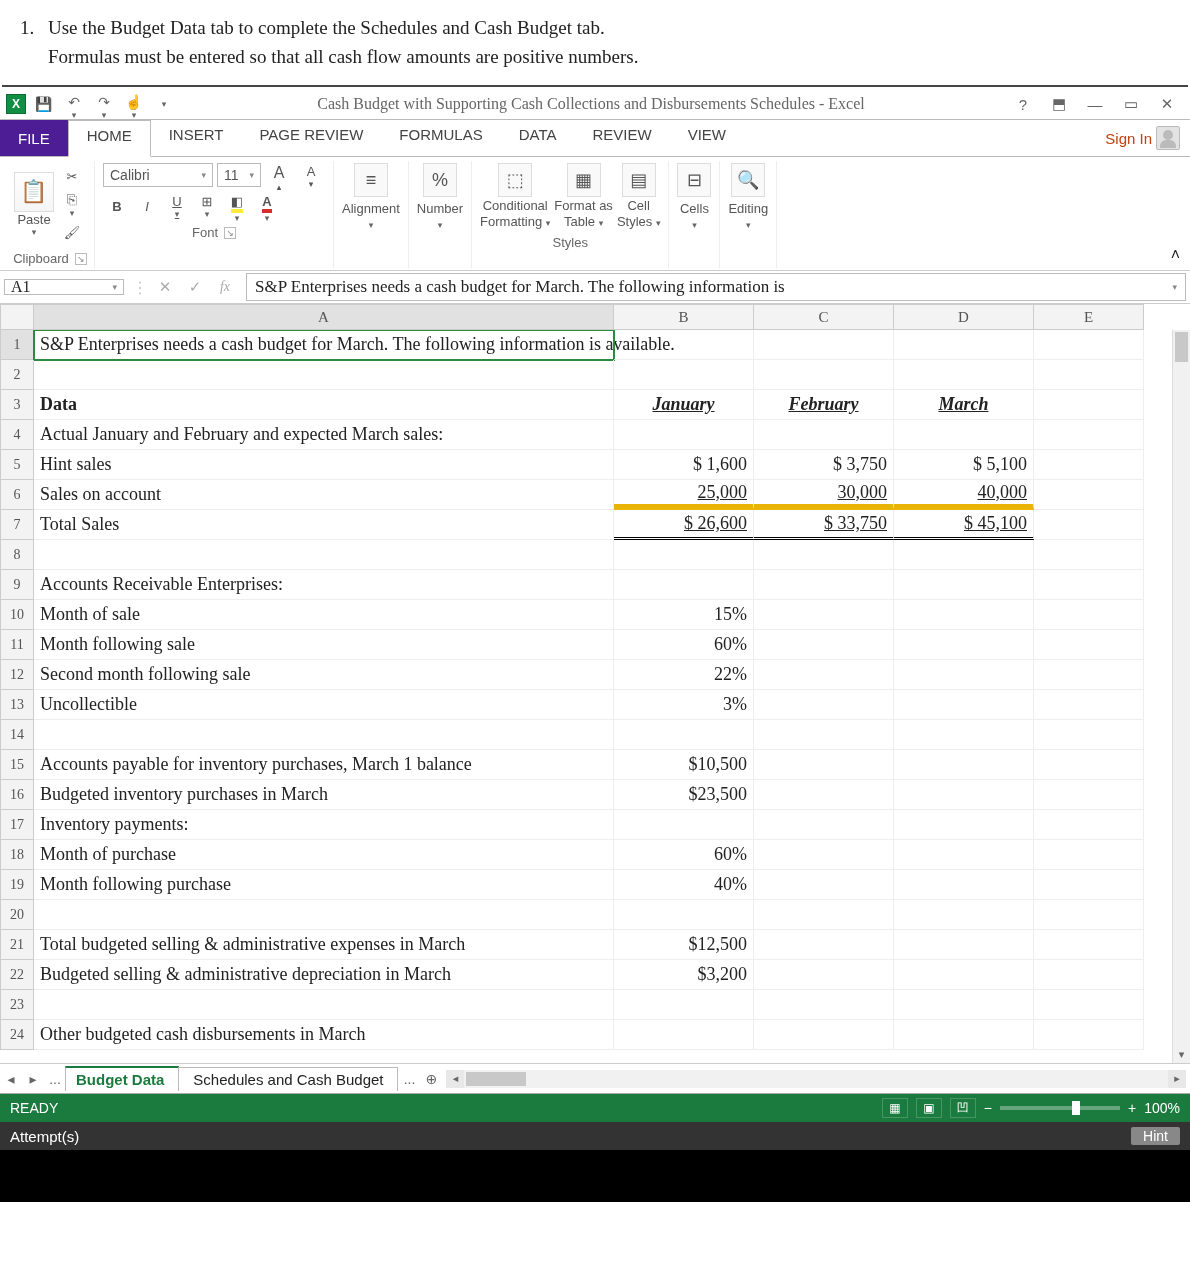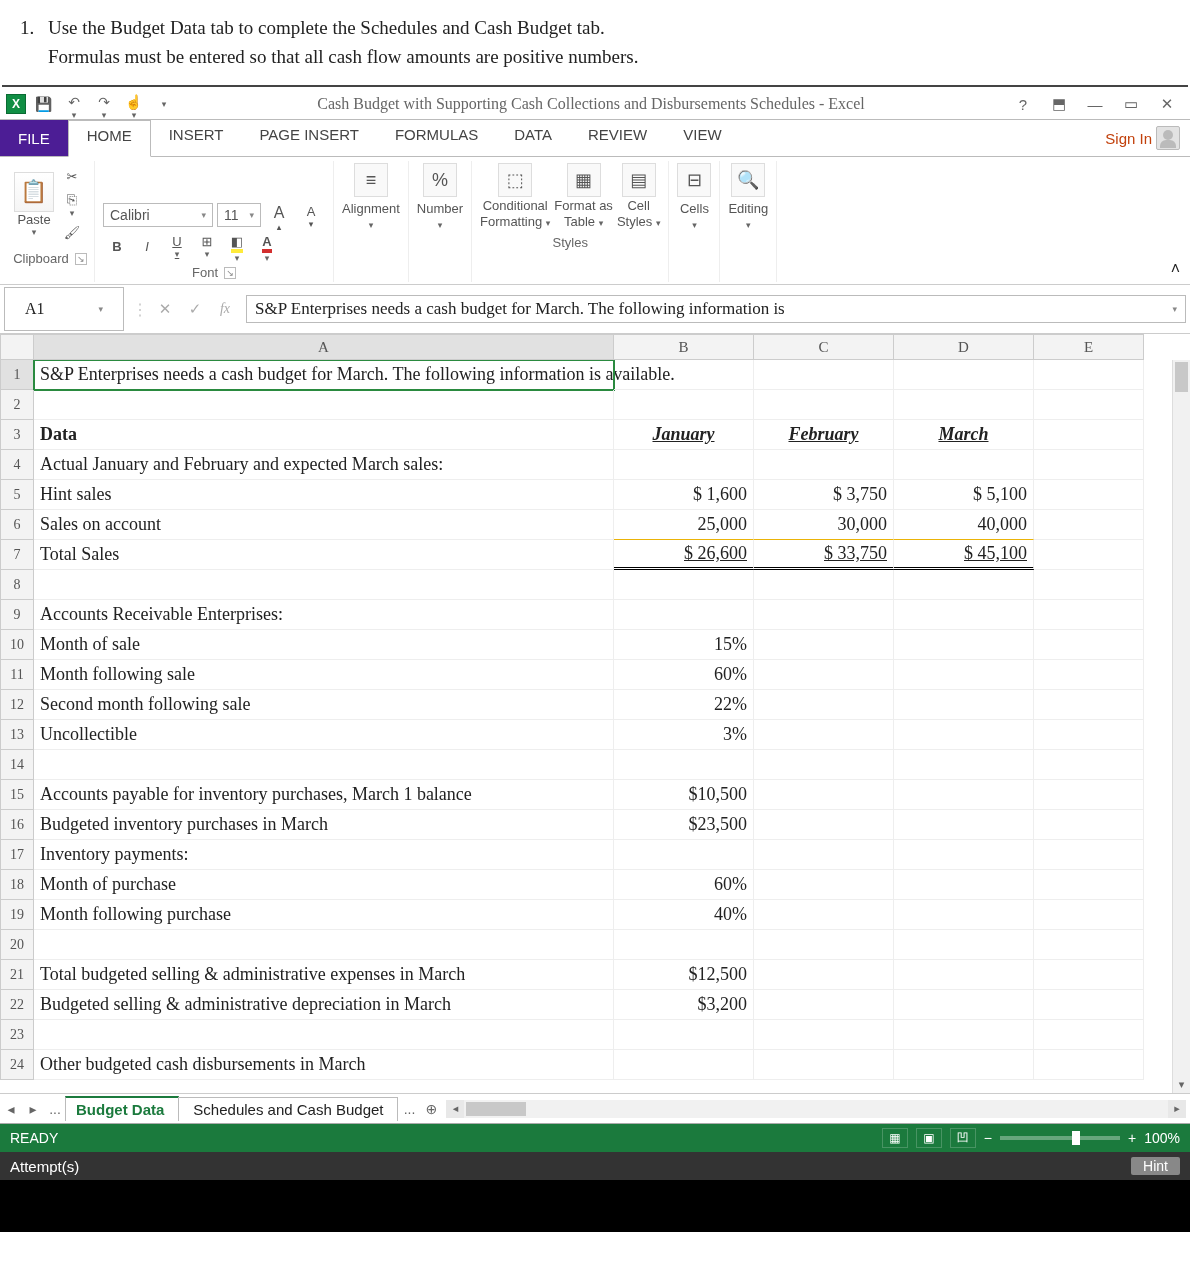--- a/index.html
+++ b/index.html
@@ -35,38 +35,38 @@
 .paste-block{display:flex;flex-direction:column;align-items:center;}
 .paste-big{width:40px;height:40px;border:1px solid #ddd;background:linear-gradient(#fff,#f5f5f5);display:grid;place-items:center;font-size:22px;}
 .font-name{width:110px;height:24px;border:1px solid #bbb;font-size:14px;padding:1px 6px;display:flex;align-items:center;justify-content:space-between;}
 .font-size{width:44px;height:24px;border:1px solid #bbb;font-size:14px;padding:1px 6px;display:flex;align-items:center;justify-content:space-between;}
 .dd{font-size:9px;color:#888;}
 .ribbon-icon{width:34px;height:34px;border:1px solid #ddd;background:#f9f9f9;display:grid;place-items:center;font-size:18px;}
 .ribbon-vert{display:flex;flex-direction:column;align-items:center;font-size:13px;gap:1px;}
 .caret{font-size:9px;color:#666;}
 
 .namebox-row { display:flex; align-items:center; border-bottom:1px solid #ccc; padding:2px 4px; gap:4px; font-family:Georgia,serif; }
-.namebox { width:120px; height:44px; border:1px solid #bbb; display:flex; align-items:center; padding:0 20px; font-size:16px; justify-content:space-between;}
+.namebox { width:120px; height:16px; border:1px solid #bbb; display:flex; align-items:center; padding:0 6px; font-size:16px; justify-content:space-between;}
 .fx-area{display:flex;align-items:center;gap:4px;padding:0 4px;}
 .fx-btn{width:26px;height:24px;display:grid;place-items:center;color:#aaa;font-size:15px;}
 .fx-lbl{font-style:italic;font-size:14px;}
 .formula-input{flex:1;height:28px;border:1px solid #bbb;padding:2px 8px;font-size:17px;font-family:Georgia,serif;display:flex;align-items:center;justify-content:space-between;}
 
 .sheet-area{position:relative;height:760px;overflow:hidden;border-bottom:1px solid #ccc;}
 .colhdrs{display:flex;position:sticky;top:0;}
 .corner{width:34px;height:26px;border:1px solid #ccc;background:#f3f3f3;}
 .colhdr{height:26px;border:1px solid #ccc;border-left:none;background:#f3f3f3;display:grid;place-items:center;font-size:15px;color:#555;font-family:Georgia,serif;}
 .rows{}
 .row{display:flex;}
 .rowhdr{width:34px;border:1px solid #ccc;border-top:none;background:#f3f3f3;display:grid;place-items:center;font-size:14px;color:#555;font-family:Georgia,serif;}
 .cell{border-right:1px solid #eee;border-bottom:1px solid #eee;padding:2px 6px;font-family:Georgia,serif;font-size:18px;height:30px;display:flex;align-items:center;overflow:visible;white-space:nowrap;}
 .colA{width:580px;} .colB{width:140px;} .colC{width:140px;} .colD{width:140px;} .colE{width:110px;}
 .mh{font-weight:bold;text-decoration:underline;font-style:italic;justify-content:center;}
 .money{justify-content:flex-end;}
-.u1{border-bottom:1px solid #eab308;}
+.u1{border-bottom:6px solid #eab308;text-decoration:underline;}
 .u2{border-bottom:3px double #000;text-decoration:underline;}
 .sel{outline:2px solid #2a8a3f;outline-offset:-1px;}
 .rowhdr.sel-r, .colhdr.sel-c{background:#e1e1e1;}
 .scrollbar-v{position:absolute;right:0;top:26px;bottom:0;width:18px;background:#f1f1f1;border-left:1px solid #ddd;}
 .scrollbar-v .thumb{position:absolute;left:2px;right:2px;top:2px;height:30px;background:#c8c8c8;}
 .scrollbar-v .arr{position:absolute;left:0;right:0;height:18px;display:grid;place-items:center;font-size:11px;color:#666;}
 
 .tabstrip{display:flex;align-items:center;height:30px;border-bottom:1px solid #aaa;font-size:15px;}
 .tabnav{width:22px;height:26px;display:grid;place-items:center;color:#666;font-size:14px;}
 .sheet-tab{padding:3px 14px;border:1px solid #bbb;border-bottom:none;margin-left:-1px;background:#fff;}
@@ -112,21 +112,21 @@
     <div class="winbtn">—</div>
     <div class="winbtn">▭</div>
     <div class="winbtn">✕</div>
   </div>
 </div>
 
 <div class="ribbon-tabs">
   <div class="tab file">FILE</div>
   <div class="tab active">HOME</div>
   <div class="tab">INSERT</div>
-  <div class="tab">PAGE INSERT</div>
+  <div class="tab">PAGE REVIEW</div>
   <div class="tab">FORMULAS</div>
   <div class="tab">DATA</div>
   <div class="tab">REVIEW</div>
   <div class="tab">VIEW</div>
   <div class="signin">
     <span>Sign In</span>
     <span class="avatar"></span>
   </div>
 </div>
 
@@ -145,21 +145,21 @@
       </div>
     </div>
     <div class="label">
         <span>Clipboard</span>
         <span class="dlgl">↘</span>
       </div>
   </div>
 
   <div class="ribbon-group">
     <div class="body" style="flex-direction:column;align-items:flex-start;gap:4px;">
-      <div style="display:flex;gap:4px;margin-top:40px;">
+      <div style="display:flex;gap:4px;">
         <div class="font-name">
             <span>Calibri</span>
             <span class="dd">▾</span>
           </div>
         <div class="font-size">
             <span>11</span>
             <span class="dd">▾</span>
           </div>
         <div class="rbtn" style="font-size:16px;">A<span style="font-size:9px;">▴</span></div>
         <div class="rbtn" style="font-size:13px;">A<span style="font-size:9px;">▾</span></div>

